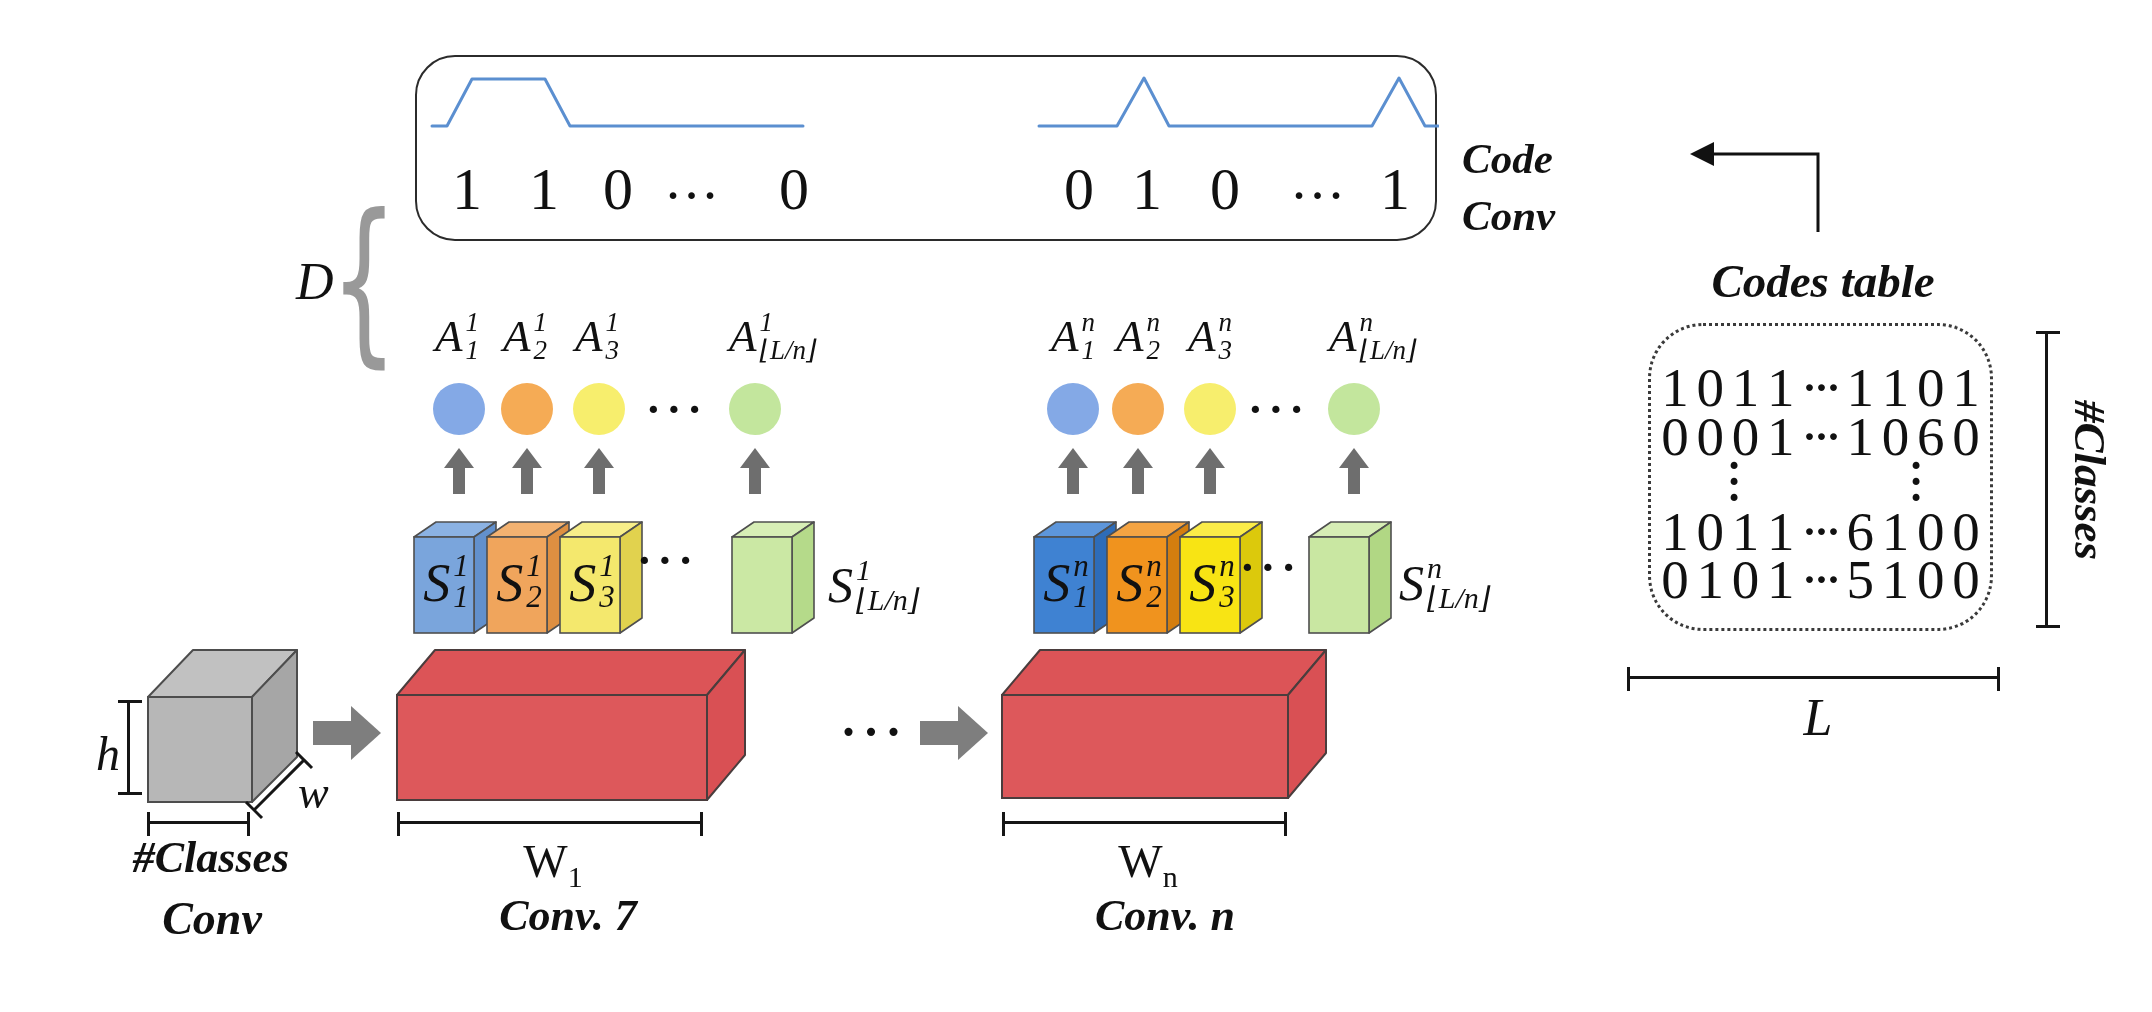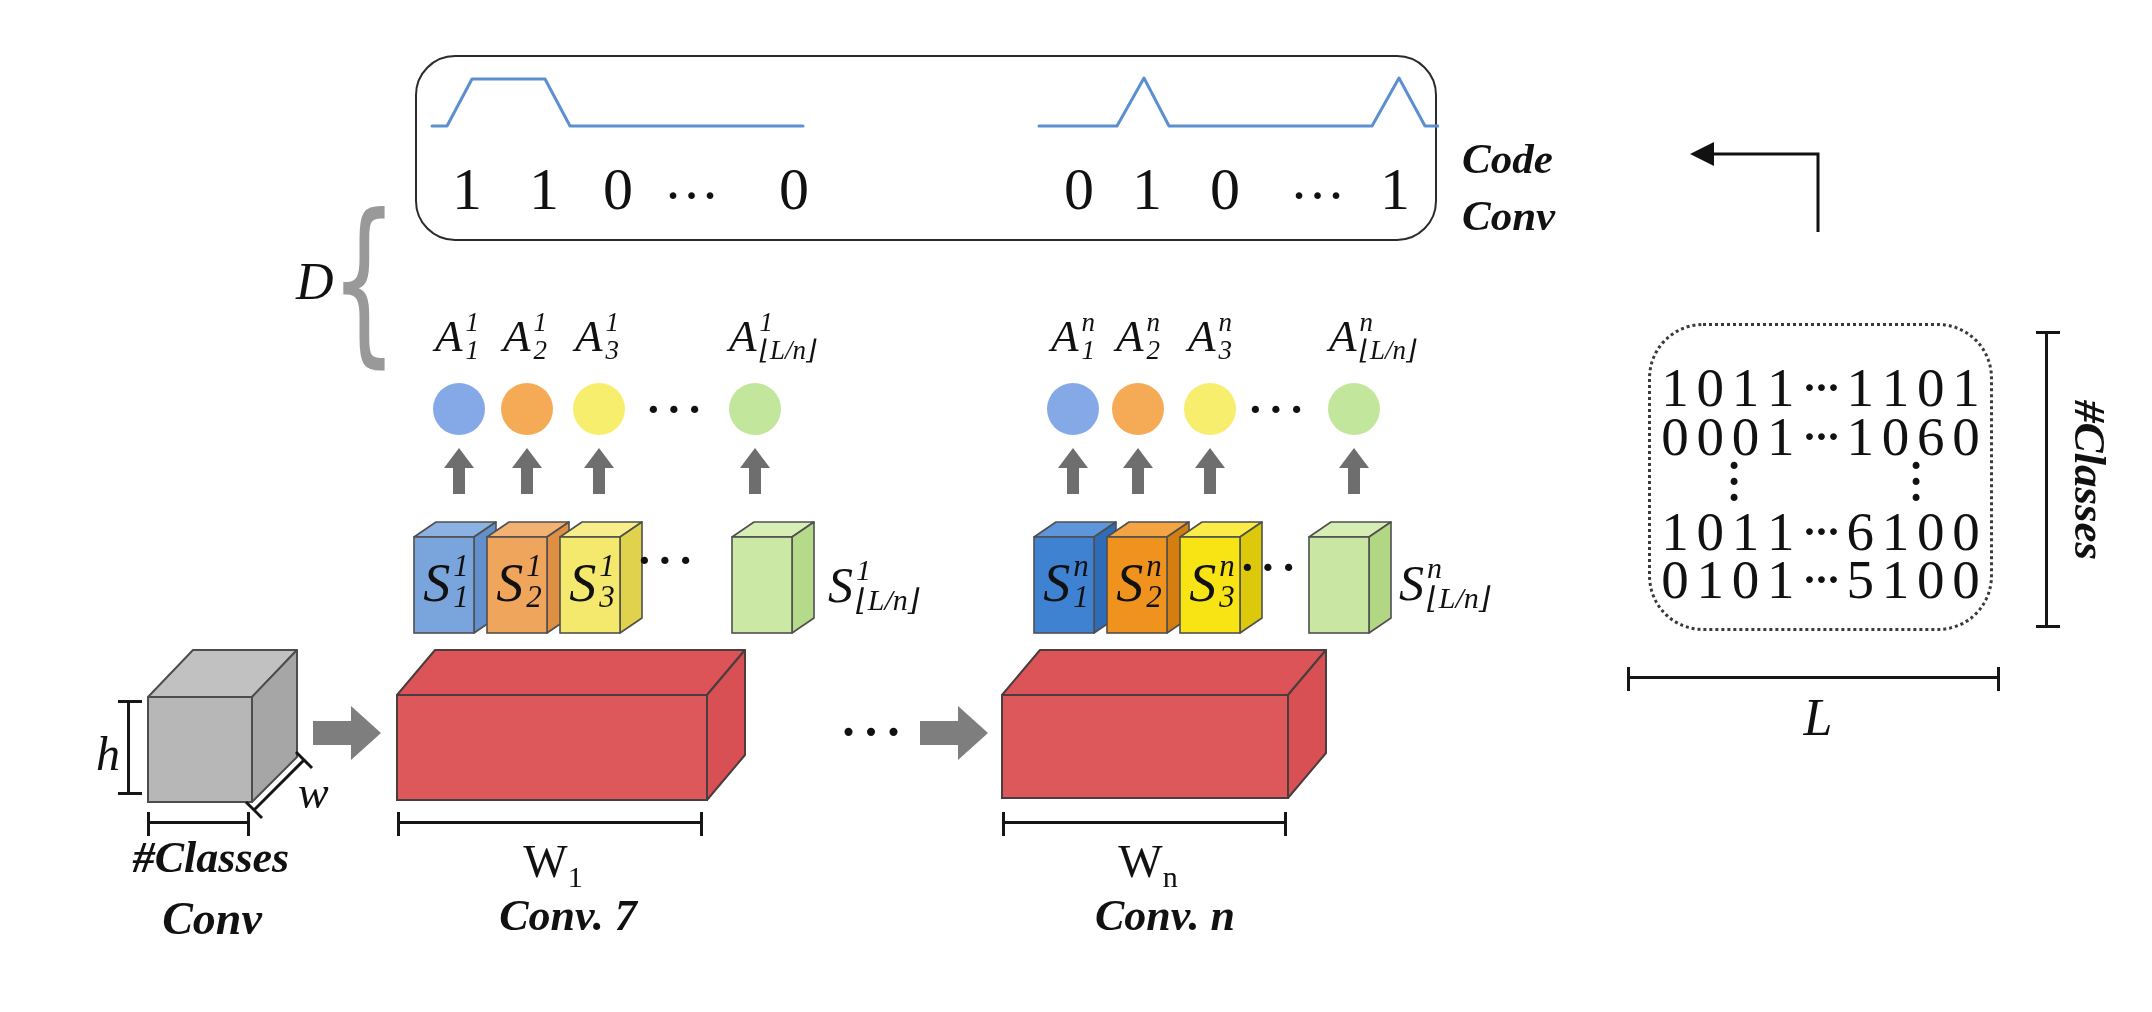--- a/index.html
+++ b/index.html
@@ -340,20 +340,21 @@
 
   <svg class="abs" style="left:1000px;top:648px" width="328" height="153" viewBox="0 0 328 153">
     <polygon points="2,47 40,2 326,2 288,47" stroke="#4a3d3d" stroke-width="2" stroke-linejoin="round" fill="#dc5457"></polygon>
     <polygon points="288,47 326,2 326,105 288,150" stroke="#4a3d3d" stroke-width="2" stroke-linejoin="round" fill="#d95054"></polygon>
     <rect x="2" y="47" width="286" height="103" stroke="#4a3d3d" stroke-width="2" fill="#dd585b"></rect>
   </svg>
   <div class="mh" style="left:1002px;top:821px;width:285px"></div>
   <span class="wl" style="left:1148px;top:838px"><span>W</span><sub>n</sub></span>
   <span class="lab center bold" style="left:1165px;top:894px;font-size:44px">Conv. n</span>
 
+  <span class="lab center bold" style="left:1823px;top:258px;font-size:47px">Codes table</span>
   <div class="dotted-box">
     <div class="crow" style="top:34px">
       <span>1 0 1 1</span>
         <span class="rd">···</span>
         <span>1 1 0 1</span>
     </div>
     <div class="crow" style="top:83px">
       <span>0 0 0 1</span>
         <span class="rd">···</span>
         <span>1 0 6 0</span>

